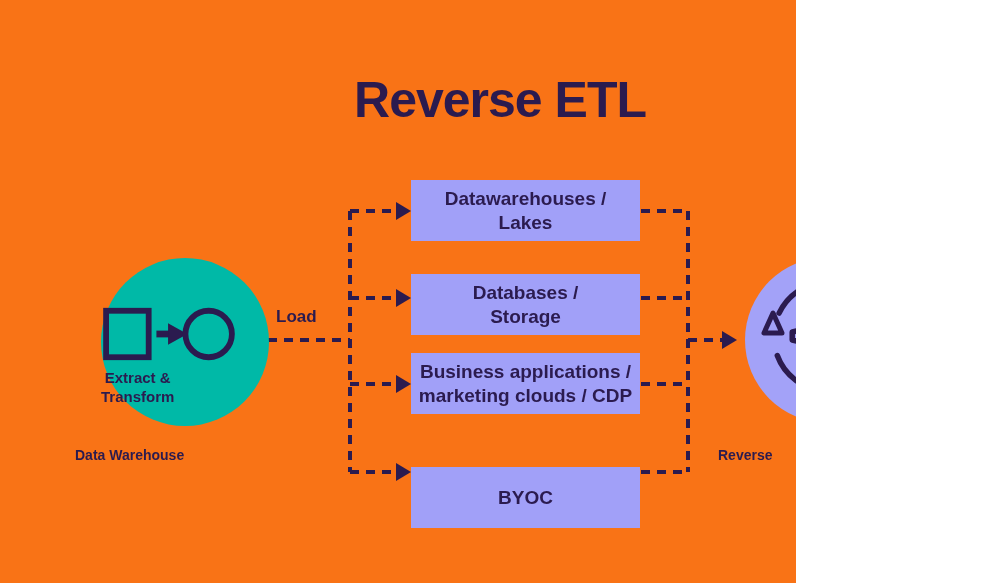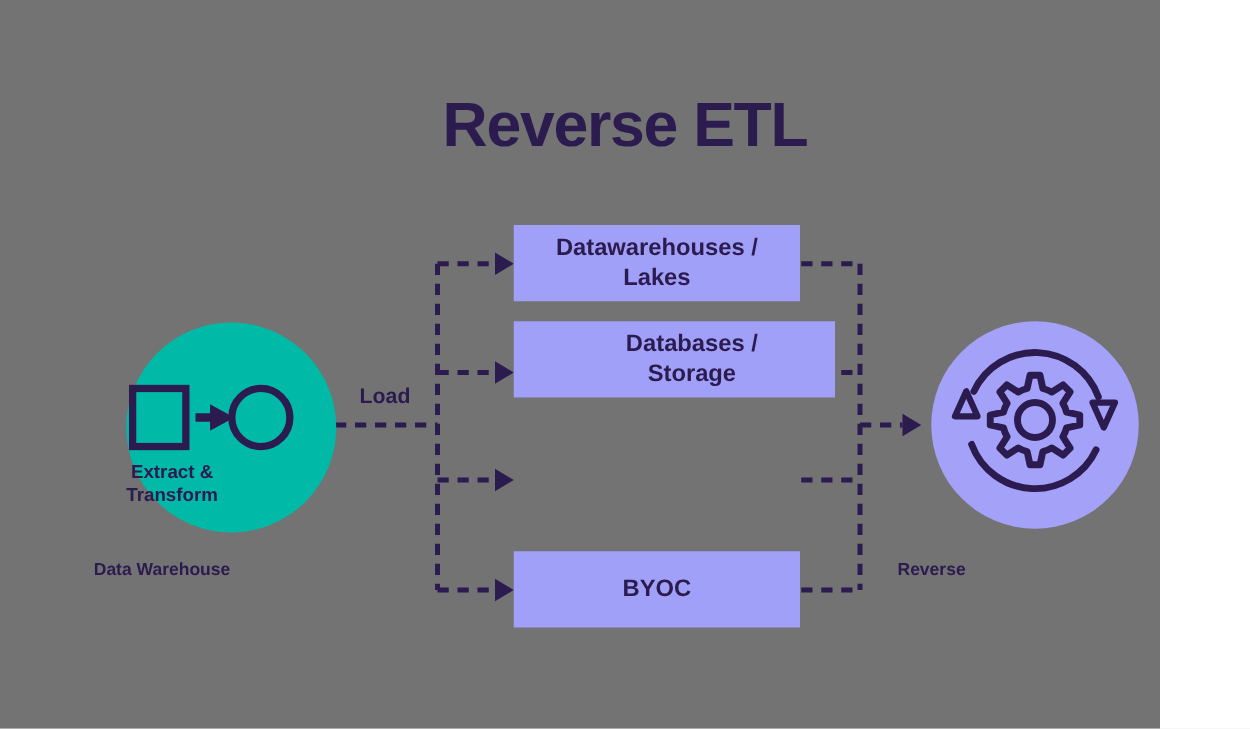--- a/index.html
+++ b/index.html
@@ -1,27 +1,27 @@
 <!DOCTYPE html>
 <html><head>
 <meta charset="utf-8">
 <style>
   html,body{margin:0;padding:0;background:#fff;}
   .canvas{
-    position:relative;width:928px;height:583px;background:#737373;
+    position:relative;width:796px;height:583px;background:#f97316;
     font-family:"Liberation Sans",sans-serif;overflow:hidden;
   }
   .title{
     position:absolute;top:71px;left:0;width:1000px;margin:0;
     text-align:center;font-size:50px;font-weight:700;letter-spacing:-1px;
     color:#2b1b4f;
   }
   .connectors{position:absolute;left:0;top:0;pointer-events:none;}
   .load-label{
-    position:absolute;left:276px;top:307px;width:64px;text-align:center;
+    position:absolute;left:276px;top:307px;width:64px;text-align:left;
     font-size:17px;font-weight:700;color:#2b1b4f;
   }
   .source-circle{
     position:absolute;left:101px;top:258px;width:168px;height:168px;
     border-radius:50%;background:#00b9a7;
     display:flex;flex-direction:column;align-items:flex-start;justify-content:center;
     padding-top:0;box-sizing:border-box;
   }
   .source-circle svg{margin-top:26px;}
   .source-label{
@@ -34,23 +34,23 @@
   }
   .source-caption{left:75px;}
   .action-caption{left:718px;}
   .dest-box{
     position:absolute;left:411px;width:229px;height:61px;background:#a1a0f8;
     display:flex;align-items:center;justify-content:center;
     text-align:center;font-size:19px;font-weight:700;color:#2b1b4f;
     line-height:1.25;white-space:pre-line;
   }
   .dest-0{top:180px;}
-  .dest-1{top:257px;padding-left:28px;}
+  .dest-1{top:274px;}
   .dest-2{top:353px;}
-  .dest-3{top:441px;}
+  .dest-3{top:467px;}
   .action-circle{
     position:absolute;left:745px;top:257px;width:166px;height:166px;
     border-radius:50%;background:#a3a2f8;
     display:flex;align-items:center;justify-content:center;
   }
 </style>
 </head>
 <body>
 
 <div class="canvas">
@@ -94,20 +94,24 @@
   <div class="node-caption source-caption">Data Warehouse</div>
 
   <div class="dest-box dest-0">
     <span>Datawarehouses /
 Lakes</span>
   </div>
   <div class="dest-box dest-1">
     <span>Databases /
 Storage</span>
   </div>
+  <div class="dest-box dest-2">
+    <span>Business applications /
+marketing clouds / CDP</span>
+  </div>
   <div class="dest-box dest-3">
     <span>BYOC</span>
   </div>
 
   <div class="action-circle">
     <svg width="140" height="140" viewBox="0 0 140 140">
 
       <path d="M 21.1 43.1 A 54 54 0 0 1 120.7 47.5" fill="none" stroke="#2b1b4f" stroke-width="5.5" stroke-linecap="round"></path>
       <path d="M 118.9 89.8 A 54 54 0 0 1 19.3 85.5" fill="none" stroke="#2b1b4f" stroke-width="5.5" stroke-linecap="round"></path>
       <polygon points="6,63 24,63 15,43" fill="none" stroke="#2b1b4f" stroke-width="5" stroke-linejoin="round"></polygon>

